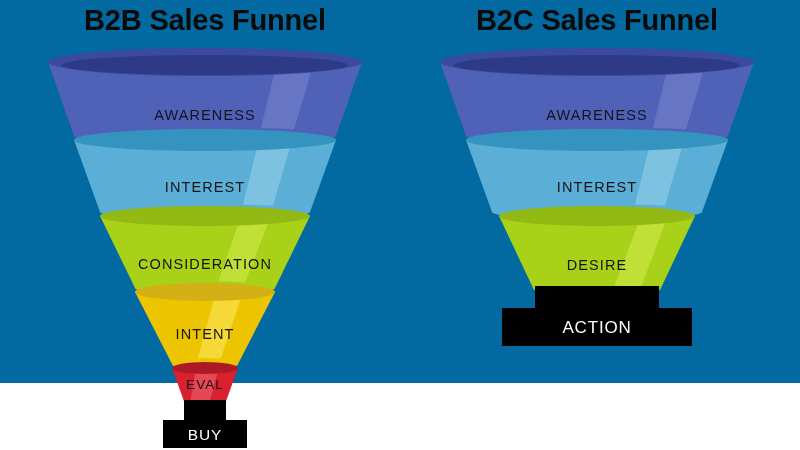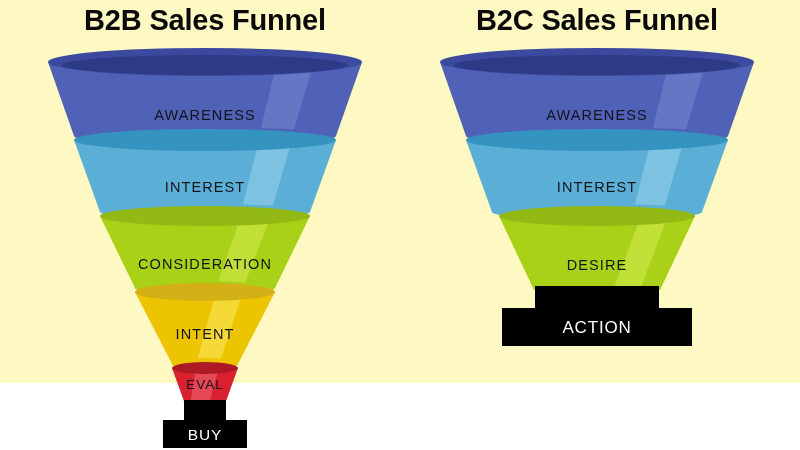--- a/index.html
+++ b/index.html
@@ -10,21 +10,21 @@
   body {
     width: 800px;
     height: 450px;
     overflow: hidden;
     font-family: "Liberation Sans", sans-serif;
   }
   #stage {
     position: relative;
     width: 800px;
     height: 383px;
-    background: #fef9c3;
+    background: #0369a1;
   }
   .funnel-svg {
     position: absolute;
     top: 0;
     left: 0;
     width: 800px;
     height: 450px;
   }
   .funnel-title {
     font-family: "Liberation Sans", sans-serif;

